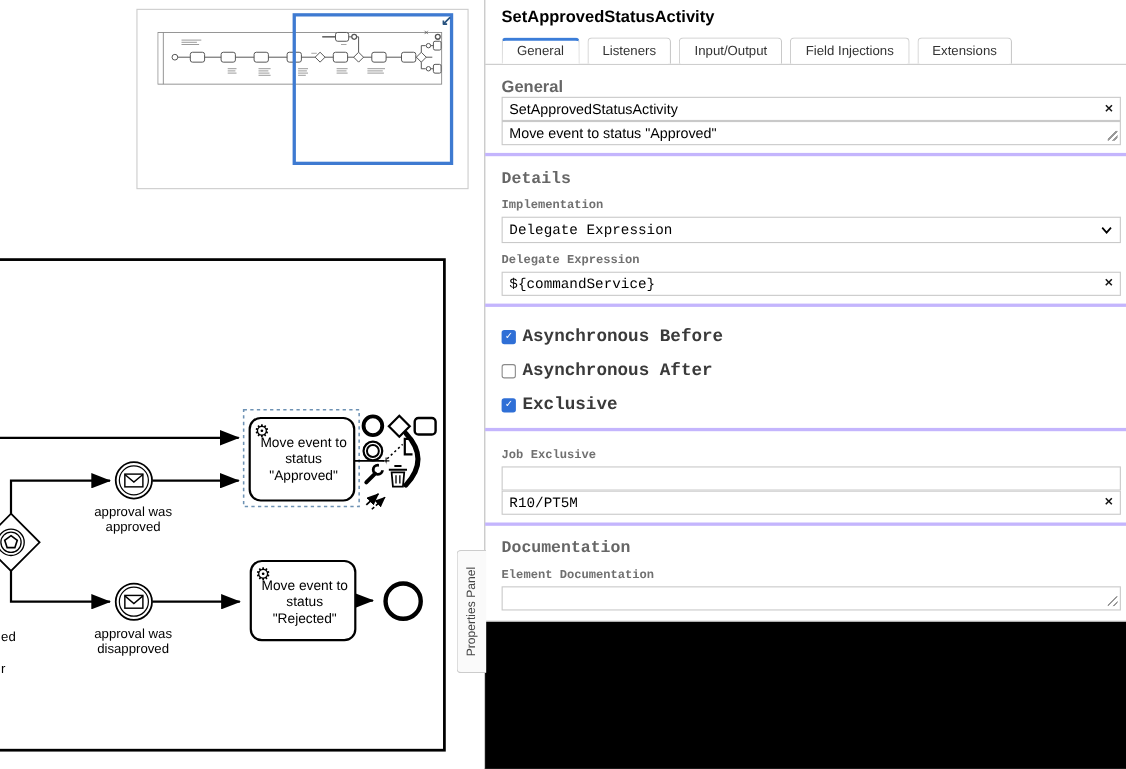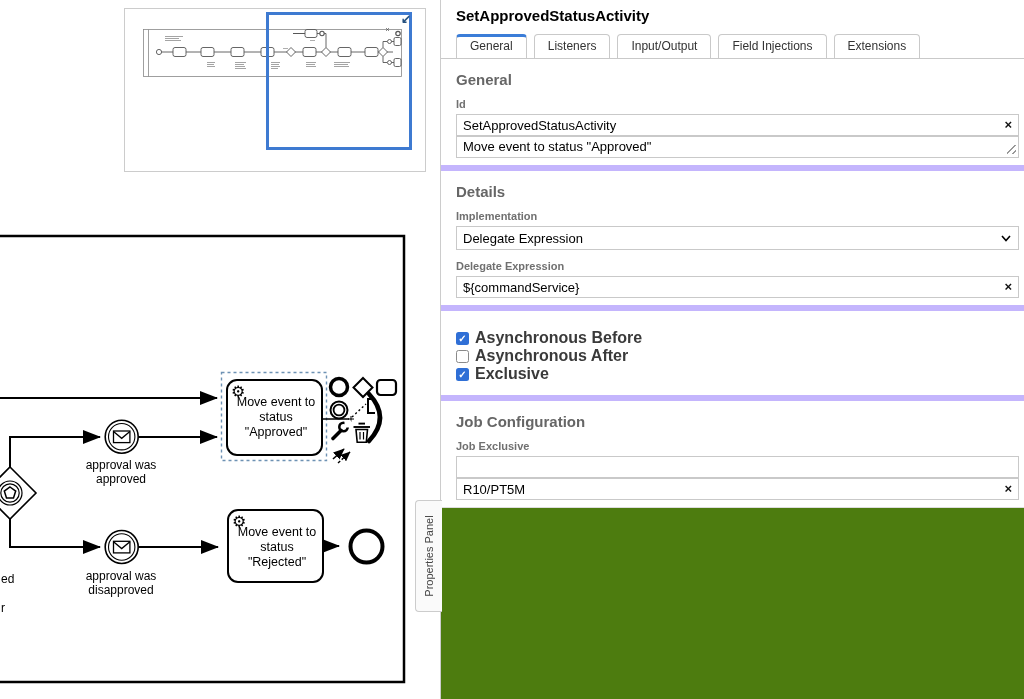--- a/index.html
+++ b/index.html
@@ -16,43 +16,43 @@
   svg.canvas { position:absolute; left:0; top:230px; }
   svg text { font-family:"Liberation Sans", sans-serif; }
 
   
   .props-tab { position:absolute; left:415px; top:500px; width:27px; height:112px; z-index:5;
     background:#fafafa; border:1px solid #ccc; border-right:none; border-radius:4px 0 0 4px;
     display:flex; align-items:center; justify-content:center; cursor:pointer; }
   .props-tab span { transform:rotate(-90deg); white-space:nowrap; font-size:11px; color:#444; }
 
   
-  .panel { position:absolute; left:440px; top:0; width:584px; height:699px; background:#4d7c0f; border-left:1px solid #ccc; }
+  .panel { position:absolute; left:440px; top:0; width:584px; height:699px; background:#000000; border-left:1px solid #ccc; }
   .panel-white { background:#fff; border-bottom:1px solid #ddd; }
   .p-title { padding:7px 15px 0; font-size:15px; font-weight:bold; color:#000; }
   .tabbar { display:flex; gap:7px; padding:10px 0 0 15px; border-bottom:1px solid #c9c9c9; }
   .tab { background:#fff; border:1px solid #c9c9c9; border-bottom:none; border-radius:4px 4px 0 0;
     padding:4px 13px 5px; font-size:12px; color:#333; cursor:pointer; }
   .tab.active { border-top:3px solid #3b7dd8; padding-top:2px; }
   .sec { padding:6px 5px 7px 15px; }
-  .sec.bordered { border-top:6px solid #c4b5fd; }
+  .sec.bordered { border-top:3px solid #c4b5fd;font-family:Liberation Mono, monospace; }
   .sec-h { margin-top:6px; font-size:15px; font-weight:bold; color:#666; }
   .flabel { margin:10px 0 4px; font-size:11px; font-weight:bold; color:#707070; }
   .iw { position:relative; }
   .txt-input { width:100%; height:22px; border:1px solid #c9c9c9; background:#fff; color:#000;
     font-size:13px; font-family:inherit; padding:2px 22px 2px 6px; border-radius:0; outline:none; }
   .clear { position:absolute; right:7px; top:4px; font-size:13px; font-weight:bold; color:#111; line-height:13px; cursor:pointer; }
   textarea.txt-area { width:100%; height:22px; border:1px solid #c9c9c9; background:#fff; color:#000;
     font-size:13px; font-family:inherit; padding:2px 14px 2px 6px; resize:none; overflow:hidden; outline:none; display:block; }
   .grip { position:absolute; right:3px; bottom:4px; width:9px; height:9px; cursor:nwse-resize;
     background:linear-gradient(315deg, transparent 0 2px, #999 2px 3.5px, transparent 3.5px 6px, #999 6px 7.5px, transparent 7.5px); }
   .selbox { position:relative; height:24px; border:1px solid #c9c9c9; background:#fff; display:flex; align-items:center;
     padding:0 24px 0 6px; font-size:13px; color:#000; cursor:pointer; }
   .selbox svg { position:absolute; right:7px; top:8px; }
-  .cbrow { display:flex; align-items:center; gap:6px; }
+  .cbrow { display:flex; align-items:center; gap:6px; margin-top:13px; }
   .cbrow.first { margin-top:12px; }
   .cb { width:13px; height:13px; border-radius:2.5px; flex:none; cursor:pointer; text-align:center; }
   .cb.on { background:#2f6fd6; color:#fff; font-size:10px; line-height:13px; font-weight:bold; }
   .cb.off { background:#fff; border:1px solid #8a8a8a; }
   .cblabel { font-size:16px; font-weight:bold; color:#3a3a3a; }
   .pad-b { padding-bottom:12px; }
 </style>
 </head>
 <body>
 
@@ -236,21 +236,20 @@
       <div class="tabbar">
         <div class="tab active">General</div>
         <div class="tab">Listeners</div>
         <div class="tab">Input/Output</div>
         <div class="tab">Field Injections</div>
         <div class="tab">Extensions</div>
       </div>
 
       <div class="sec">
         <div class="sec-h">General</div>
-        <div class="flabel">Id</div>
         <div class="iw">
           <input class="txt-input" type="text" value="SetApprovedStatusActivity" style="">
           <span class="clear">×</span>
         </div>
         <div class="iw">
           <textarea class="txt-area" style="">Move event to status "Approved"</textarea>
           <span class="grip"></span>
         </div>
       </div>
 
@@ -279,26 +278,33 @@
           <span class="cb off"></span>
           <span class="cblabel">Asynchronous After</span>
         </div>
         <div class="cbrow">
           <span class="cb on">✓</span>
           <span class="cblabel">Exclusive</span>
         </div>
       </div>
 
       <div class="sec bordered">
-        <div class="sec-h">Job Configuration</div>
         <div class="flabel">Job Exclusive</div>
         <div class="iw">
           <input class="txt-input" type="text" value="" style="">
         </div>
         <div class="iw">
           <input class="txt-input" type="text" value="R10/PT5M" style="">
           <span class="clear">×</span>
         </div>
       </div>
 
+      <div class="sec bordered" style="padding-bottom:9px">
+        <div class="sec-h">Documentation</div>
+        <div class="flabel">Element Documentation</div>
+        <div class="iw">
+          <textarea class="txt-area" style=""></textarea>
+          <span class="grip"></span>
+        </div>
+      </div>
     </div>
   </div>
 </div>
 
 </body></html>

